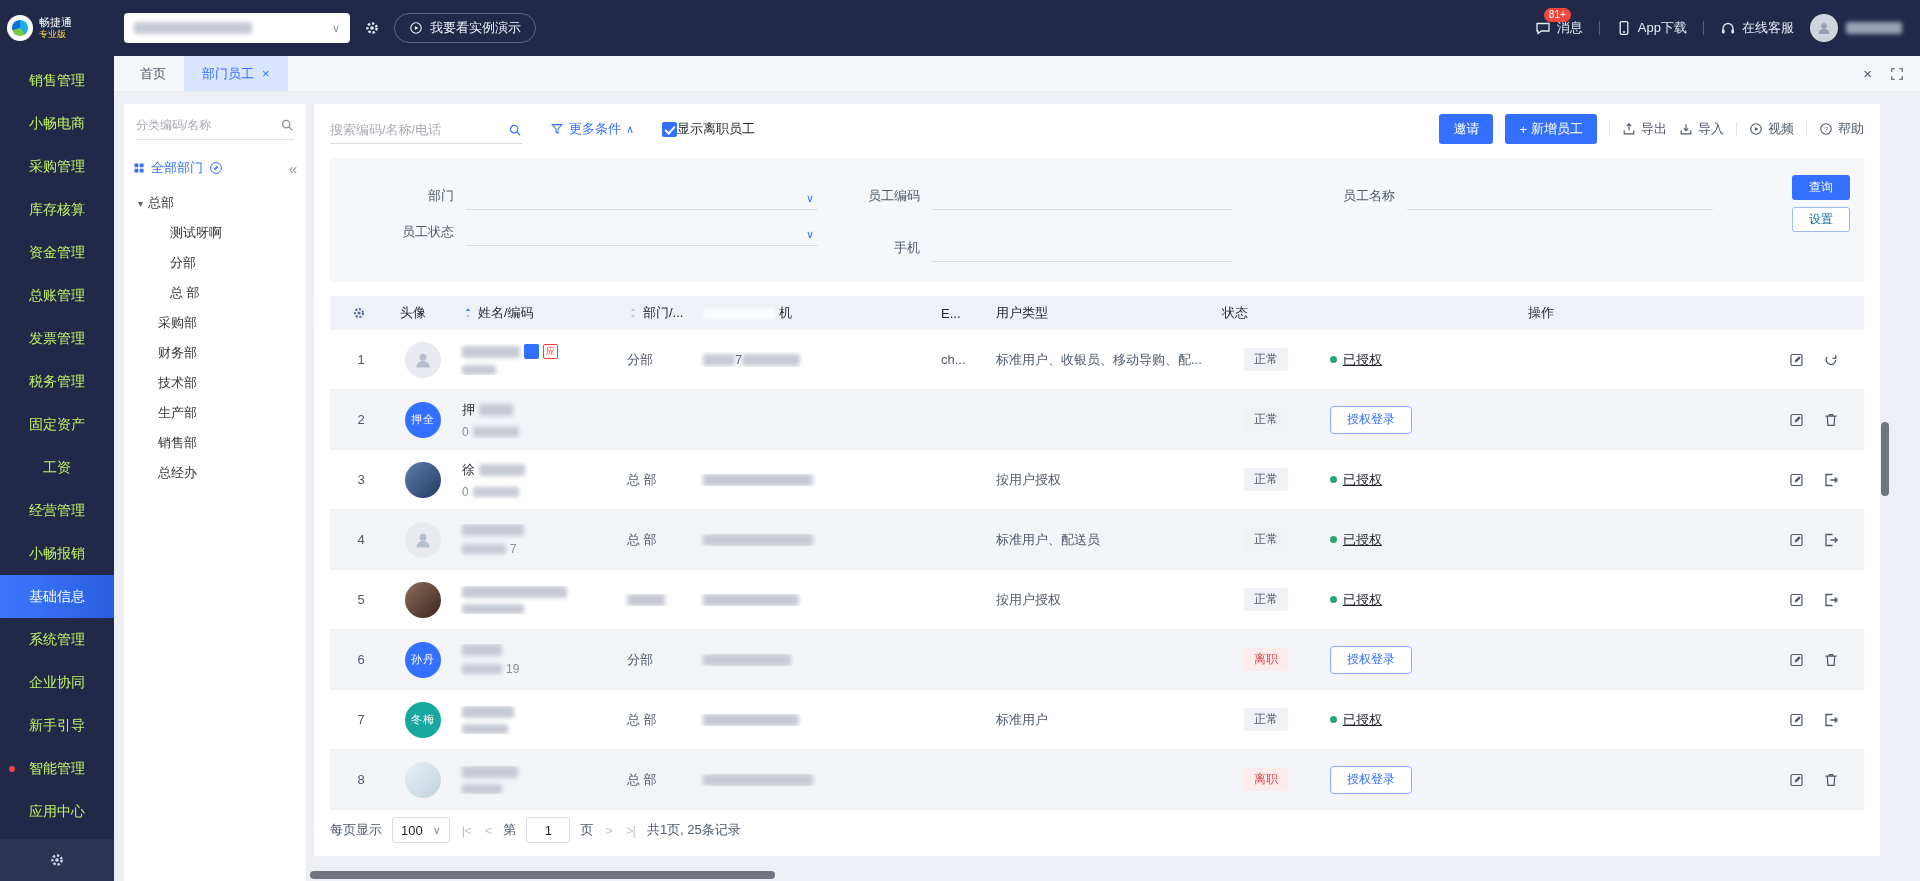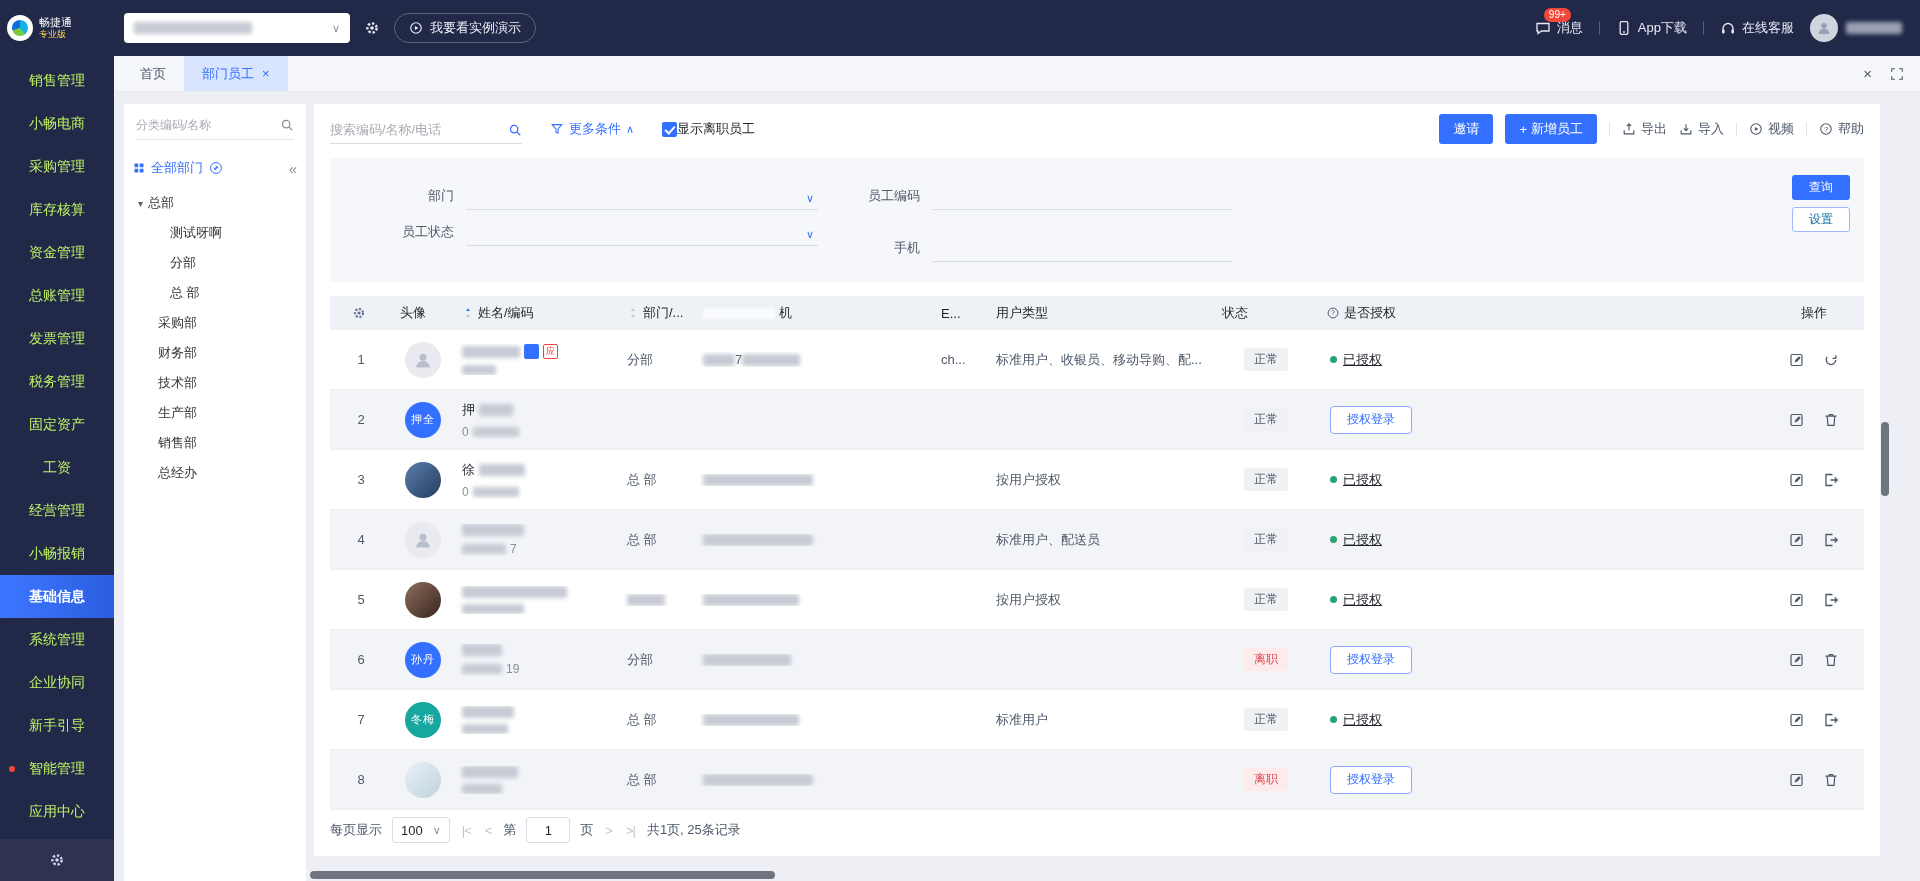--- a/index.html
+++ b/index.html
@@ -18,21 +18,21 @@
 
   
   .sidebar { position:absolute; left:0; top:0; bottom:0; width:114px; background:#222948; z-index:6; display:flex; flex-direction:column; }
   .logo { height:56px; display:flex; align-items:center; padding:0 7px; gap:6px; flex:none; }
   .logo-mark { width:26px; height:26px; border-radius:50%; background:#fff; display:flex; align-items:center; justify-content:center; flex:none; }
   .logo-swirl { width:16px; height:16px; border-radius:50%; background:conic-gradient(#19b0f0 0 40%, #7ac943 40% 70%, #0e6fd8 70% 100%); }
   .logo-text { color:#fff; font-size:11px; line-height:1.3; white-space:nowrap; }
   .logo-sub { font-size:9px; color:#ffd04d;font-family:Liberation Serif, serif; }
   .sb-menu { flex:1; padding-top:3px; }
   .sb-item { position:relative; height:43px; display:flex; align-items:center; justify-content:center; color:#bef264; font-size:14px; cursor:pointer; }
-  .sb-item.active { background:linear-gradient(90deg,#3d77ff,#2a5ee0); color:#fff;font-weight:bold; }
+  .sb-item.active { background:linear-gradient(90deg,#3d77ff,#2a5ee0); color:#fff; }
   .sb-dot { position:absolute; left:9px; top:50%; margin-top:-3px; width:6px; height:6px; border-radius:50%; background:#f5483b; }
   .sb-bottom { height:42px; display:flex; align-items:center; justify-content:center; color:#cfd6ee; cursor:pointer; background:rgba(255,255,255,.05); }
 
   
   .topbar { position:absolute; left:114px; right:0; top:0; height:56px; background:#222948; display:flex; align-items:center; padding:0 18px 0 10px; gap:14px; z-index:5; }
   .company-select { width:226px; height:30px; background:#fff; border-radius:4px; display:flex; align-items:center; justify-content:space-between; padding:0 10px; cursor:pointer; }
   .chev { color:#8a8f99; font-size:11px; line-height:1; }
   .topbar-gear { color:#e8ebf5; cursor:pointer; }
   .demo-pill { display:flex; align-items:center; gap:7px; color:#f0f2fa; font-size:13px; border:1px solid rgba(255,255,255,.28); border-radius:16px; padding:5px 14px; cursor:pointer; }
   .tb-right { margin-left:auto; display:flex; align-items:center; gap:16px; color:#e8ebf5; font-size:13px; }
@@ -236,21 +236,21 @@
       </span>
     <span>我要看实例演示</span>
   </div>
   <div class="tb-right">
     <div class="tb-item">
       <span class="ico">
           <svg viewBox="0 0 16 16">
             <path d="M2 3.5h12v7.5H6.5L3 13.5v-2.5H2z" fill="none" stroke="currentColor" stroke-width="1.3"></path>
           </svg>
         </span>
-      <span class="tb-badge">99+</span>
+      <span class="tb-badge">81+</span>
       <span>消息</span>
     </div>
     <span class="tb-sep"></span>
     <div class="tb-item">
       <span class="ico">
           <svg viewBox="0 0 16 16">
             <rect x="4.2" y="1.6" width="7.6" height="12.8" rx="1.4" fill="none" stroke="currentColor" stroke-width="1.3"></rect>
             <circle cx="8" cy="12" r=".9" fill="currentColor"></circle>
           </svg>
         </span>
@@ -446,20 +446,26 @@
             <span></span>
             <span class="chev-blue">∨</span>
           </div>
       </div>
       <div class="fgroup fg2">
         <label>员工编码</label>
         <div class="field">
             <input style="">
           </div>
       </div>
+      <div class="fgroup fg3">
+        <label>员工名称</label>
+        <div class="field">
+            <input style="">
+          </div>
+      </div>
       <div class="fgroup fg4">
         <label>员工状态</label>
         <div class="field">
             <span></span>
             <span class="chev-blue">∨</span>
           </div>
       </div>
       <div class="fgroup fg5">
         <label>手机</label>
         <div class="field">
@@ -510,29 +516,20 @@
           </div>
           <div class="th">
             <span>E...</span>
           </div>
           <div class="th">
             <span>用户类型</span>
           </div>
           <div class="th">
             <span>状态</span>
           </div>
-          <div class="th">
-            <span class="ico s14" style="color:#4e5969">
-              <svg viewBox="0 0 16 16">
-                <circle cx="8" cy="8" r="5.6" fill="none" stroke="currentColor" stroke-width="1.1"></circle>
-                <text x="8" y="10.8" font-size="8" text-anchor="middle" fill="currentColor">?</text>
-              </svg>
-            </span>
-            <span>是否授权</span>
-          </div>
           <div class="th center">
             <span>操作</span>
           </div>
         </div>
       <div class="tbody">
           <div class="trow">
             <div class="td seq">1</div>
             <div class="td center">
               <span class="av av-ph">
                 <span class="ico">

